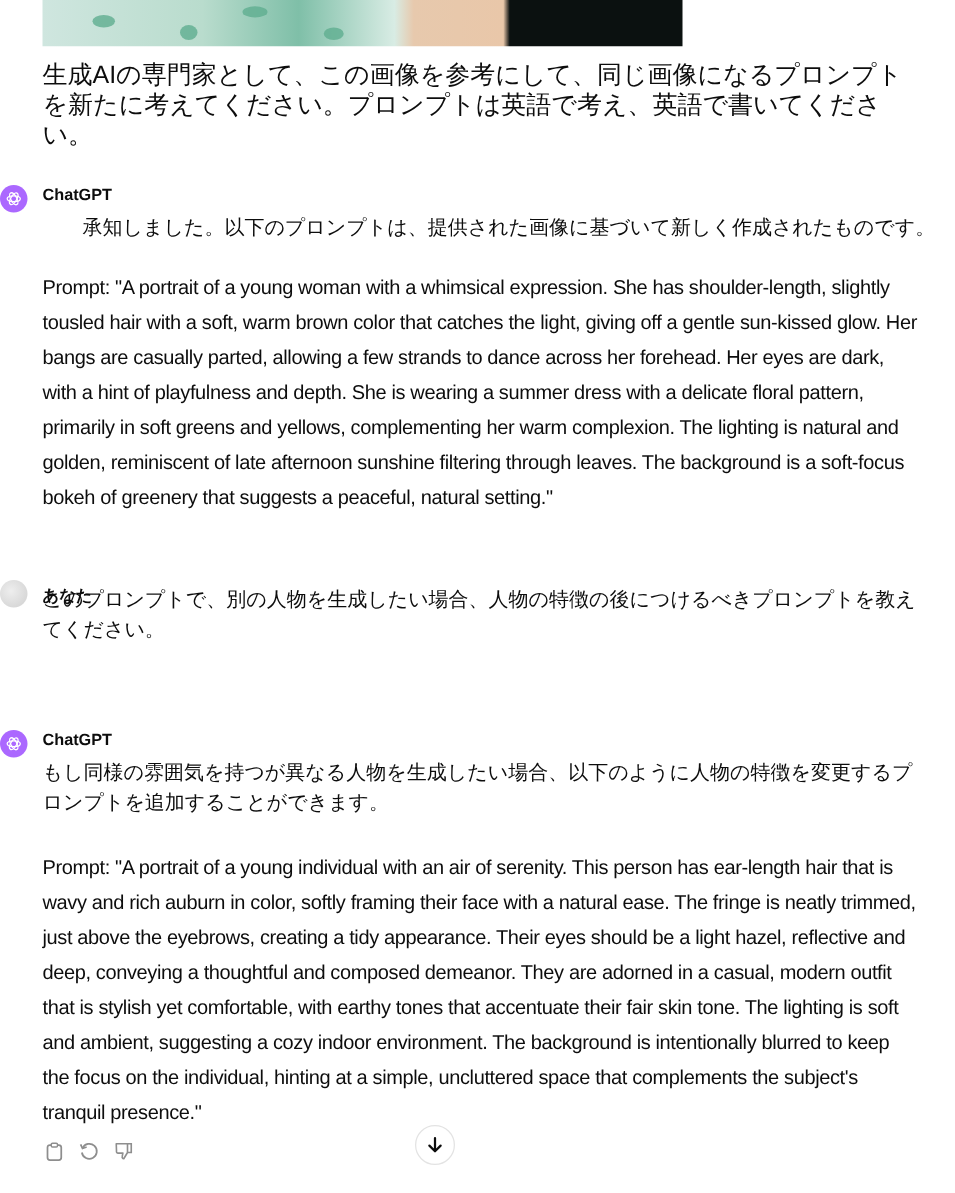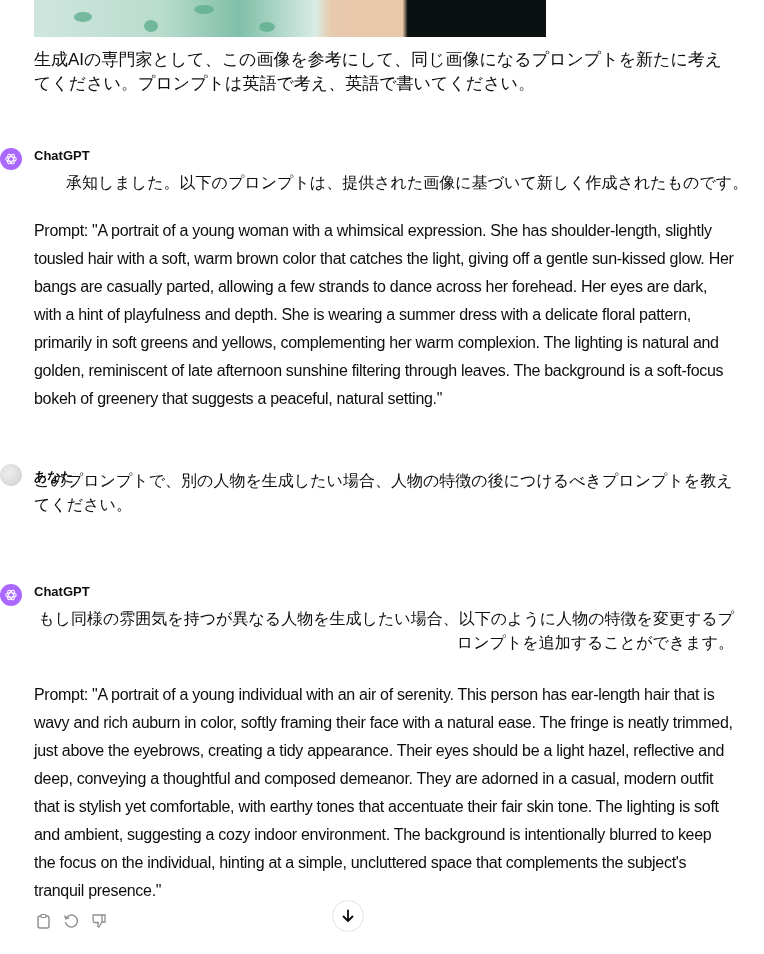--- a/index.html
+++ b/index.html
@@ -12,21 +12,21 @@
 
   .image-preview {
     position: absolute; left: 34px; top: 0; width: 512px; height: 37px;
     background: linear-gradient(90deg, #cfe6df 0%, #b9dccd 25%, #7fbfa8 40%, #d8ece4 55%, #e7c9ad 58%, #e9c7a9 72%, #0b1110 73%, #0b1110 100%);
     overflow: hidden;
   }
   .image-preview .leaf { position: absolute; border-radius: 50%; background: #5fae90; opacity: 0.8; }
 
   .user-text-1 {
     position: absolute; left: 34px; top: 48px; width: 700px;
-    font-size: 17px; line-height: 24px;
+    font-size: 20px; line-height: 24px;
   }
 
   .msg-header { position: absolute; left: 0; display: flex; align-items: center; }
   .avatar {
     width: 22px; height: 22px; border-radius: 50%;
     display: flex; align-items: center; justify-content: center;
     margin-left: 0;
   }
   .avatar-gpt { background: #ab68ff; }
   .avatar-user { background: radial-gradient(circle at 40% 40%, #eeeeee, #cfcfcf); }
@@ -85,21 +85,21 @@
       <svg width="14" height="14" viewBox="0 0 24 24">
         <g fill="none" stroke="#fff" stroke-width="1.8">
           <ellipse cx="12" cy="12" rx="9" ry="4"></ellipse>
           <ellipse cx="12" cy="12" rx="9" ry="4" transform="rotate(60 12 12)"></ellipse>
           <ellipse cx="12" cy="12" rx="9" ry="4" transform="rotate(120 12 12)"></ellipse>
         </g>
       </svg>
     </div>
   </div>
   <div class="author" style="top:584px;">ChatGPT</div>
-  <div class="body-text" style="top:607px;text-align:right;">もし同様の雰囲気を持つが異なる人物を生成したい場合、以下のように人物の特徴を変更するプロンプトを追加することができます。</div>
+  <div class="body-text" style="top:607px;">もし同様の雰囲気を持つが異なる人物を生成したい場合、以下のように人物の特徴を変更するプロンプトを追加することができます。</div>
   <div class="prompt-text" style="top:681px;">Prompt: "A portrait of a young individual with an air of serenity. This person has ear-length hair that is wavy and rich auburn in color, softly framing their face with a natural ease. The fringe is neatly trimmed, just above the eyebrows, creating a tidy appearance. Their eyes should be a light hazel, reflective and deep, conveying a thoughtful and composed demeanor. They are adorned in a casual, modern outfit that is stylish yet comfortable, with earthy tones that accentuate their fair skin tone. The lighting is soft and ambient, suggesting a cozy indoor environment. The background is intentionally blurred to keep the focus on the individual, hinting at a simple, uncluttered space that complements the subject's tranquil presence."</div>
 
   <div class="actions">
     <div class="action-btn">
       <svg width="15" height="16" viewBox="0 0 15 16">
         <rect x="2" y="3" width="11" height="12" rx="2" fill="none" stroke="#8e8e8e" stroke-width="1.4"></rect>
         <rect x="5" y="1.5" width="5" height="3" rx="1" fill="#fff" stroke="#8e8e8e" stroke-width="1.2"></rect>
       </svg>
     </div>
     <div class="action-btn">

